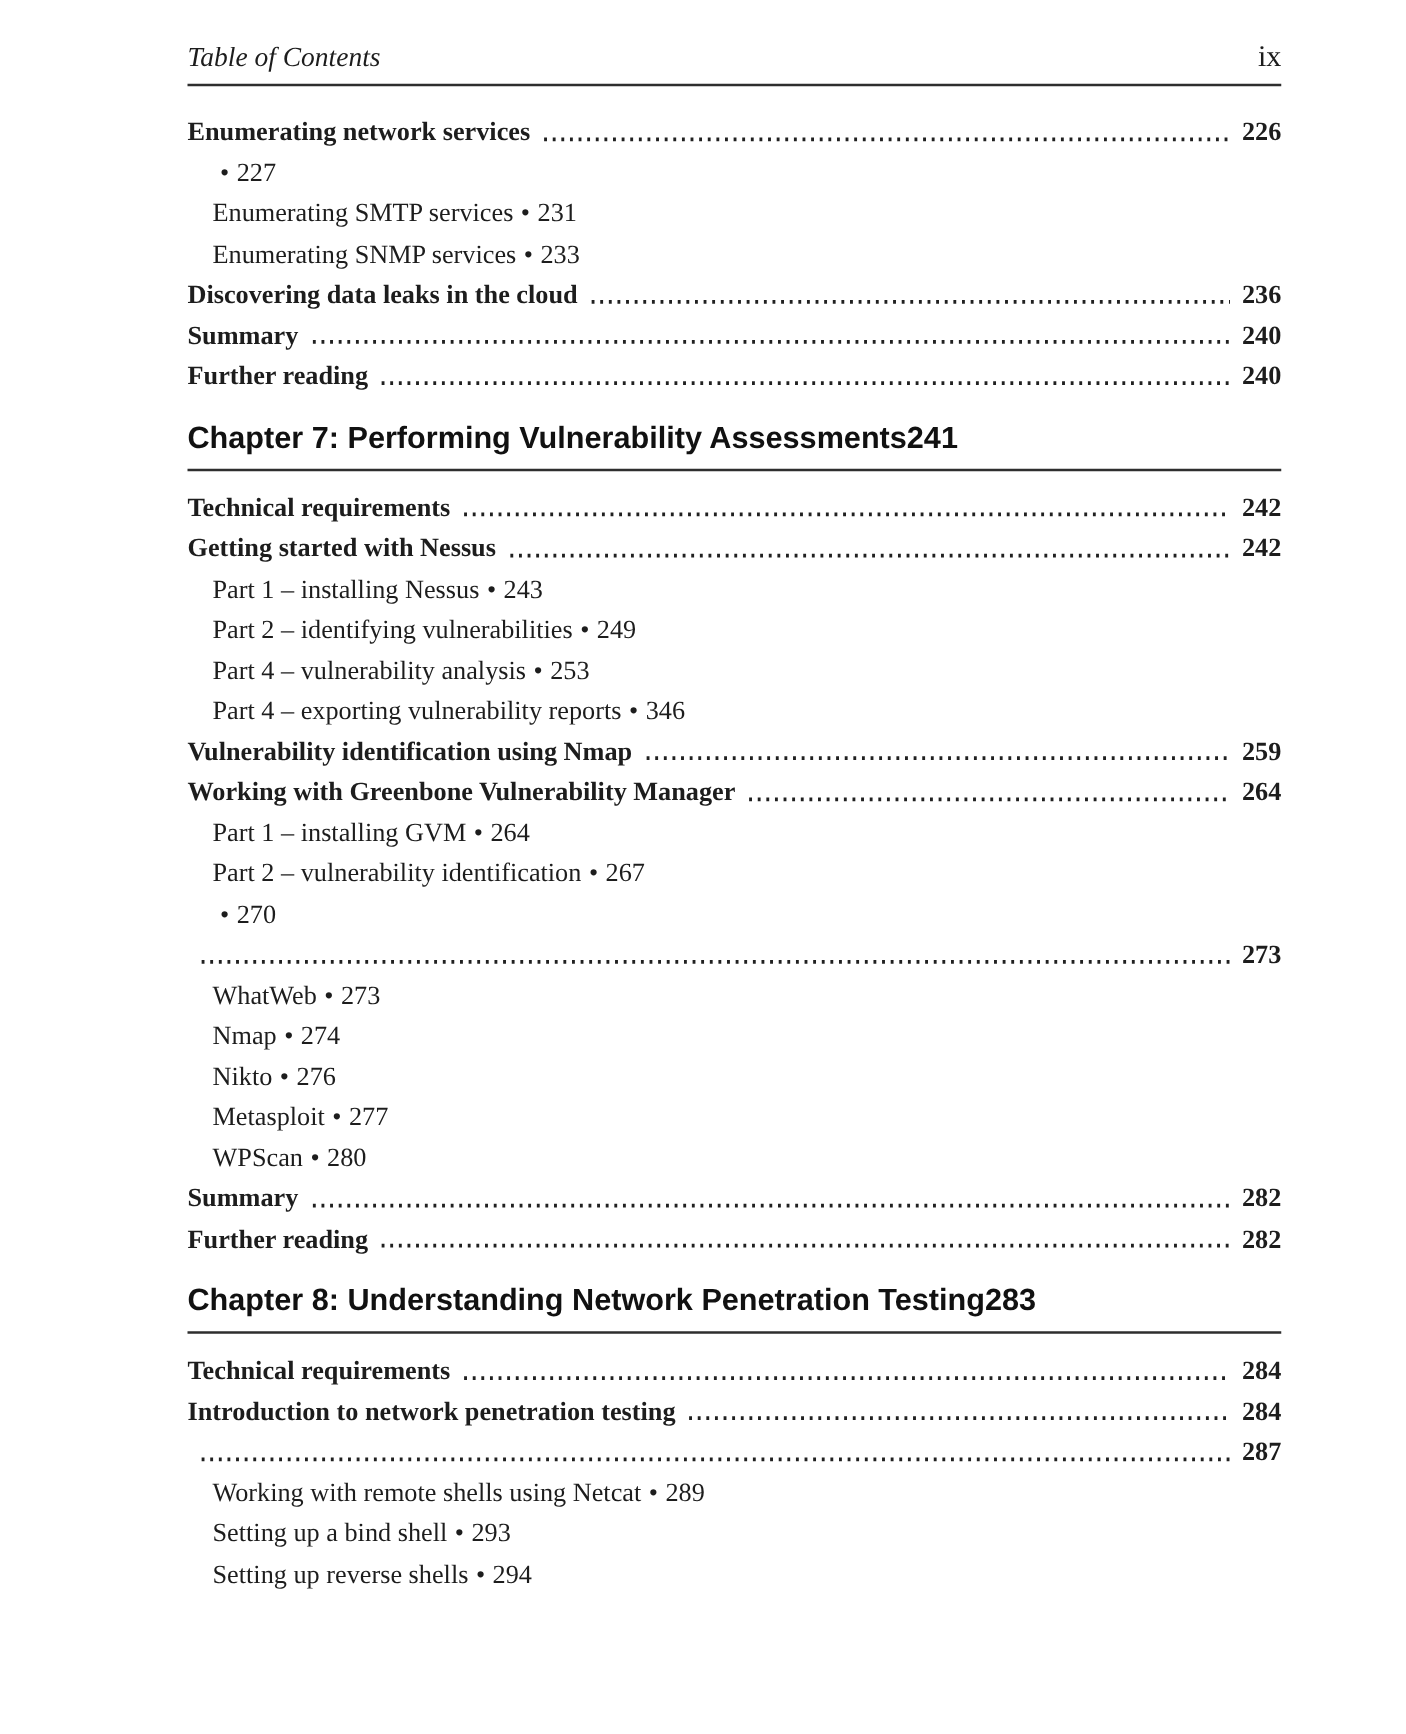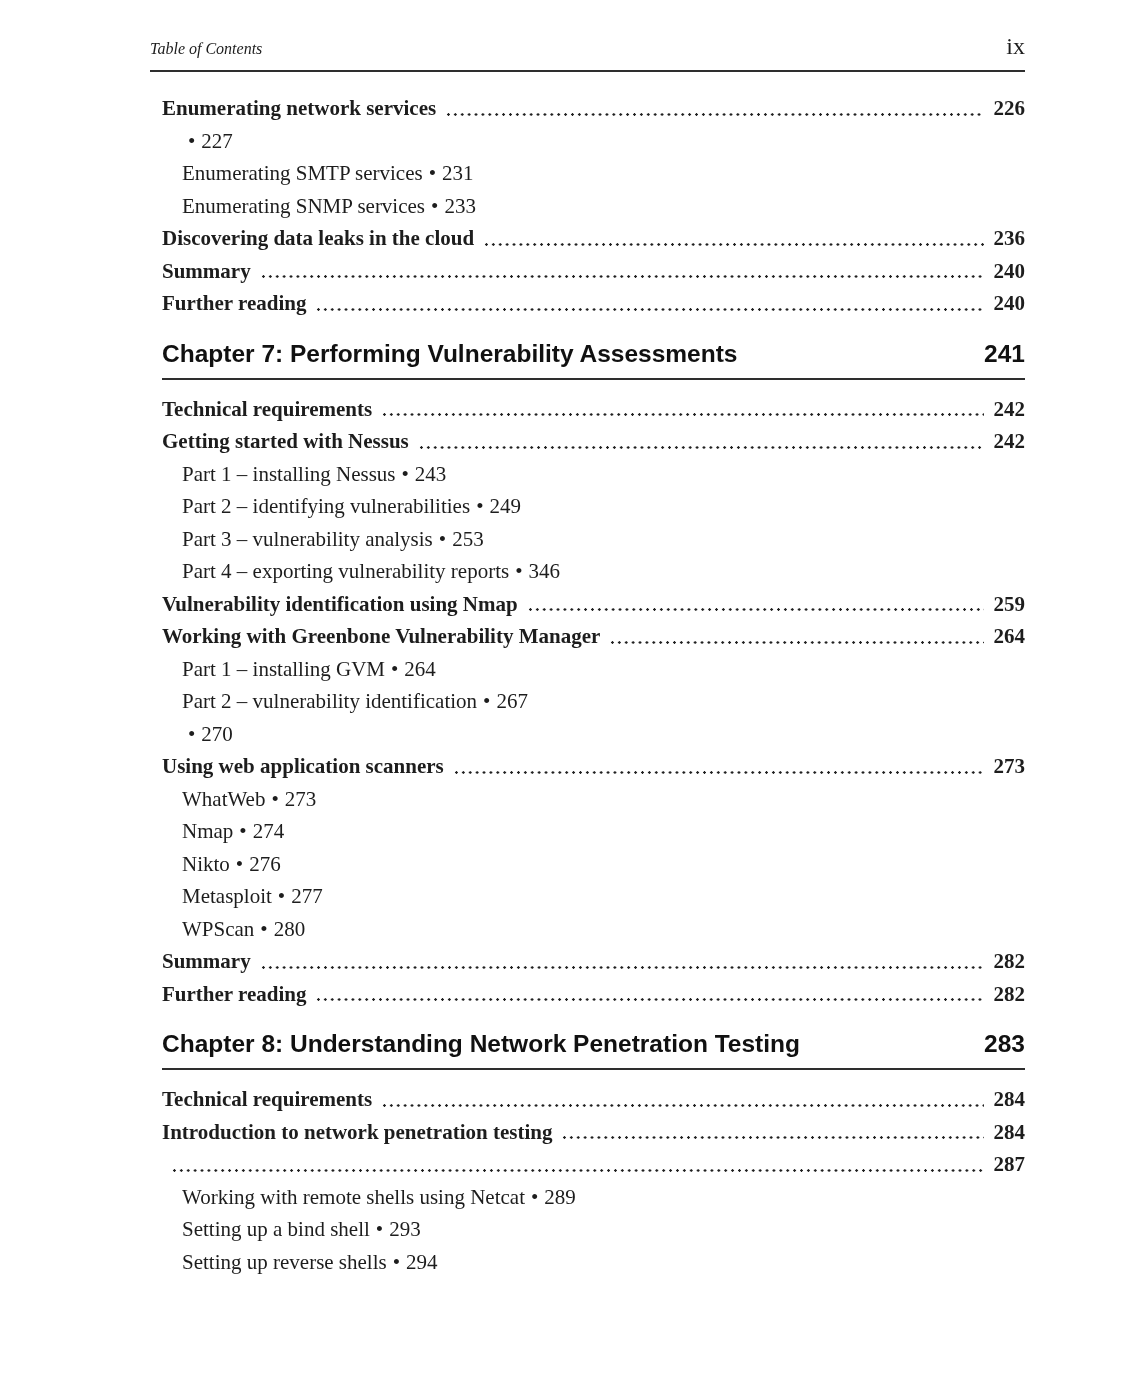--- a/index.html
+++ b/index.html
@@ -13,24 +13,24 @@
     color: #1d1d1d;
   }
   .page-header {
     display: flex;
     justify-content: space-between;
     align-items: baseline;
     border-bottom: 2px solid #2e2e2e;
     padding-bottom: 9px;
     font-family: "Liberation Serif", serif;
   }
-  .hdr-title { font-style: italic; font-size: 16px; line-height: 24px; }
+  .hdr-title { font-style: italic; font-size: 22px; line-height: 24px; }
   .hdr-page { font-size: 24px; line-height: 24px; }
 
-  .toc { padding-top: 20px; margin-left: 12px; }
+  .toc { padding-top: 20px; }
 
   .row {
     display: flex;
     align-items: baseline;
     height: 32.5px;
     line-height: 32.5px;
     font-family: "Liberation Serif", serif;
     font-size: 21px;
     color: #1d1d1d;
     white-space: nowrap;
@@ -46,21 +46,20 @@
     height: 2.8px;
     margin: 0 10px 9px 9px;
     background-image: radial-gradient(circle closest-side, #202020 95%, rgba(0,0,0,0));
     background-size: 6.9px 2.8px;
     background-repeat: repeat-x;
     background-position: left center;
   }
 
   .chapter {
     display: flex;
-    justify-content: space-between;
     align-items: baseline;
     font-family: "Liberation Sans", sans-serif;
     font-weight: 700;
     font-size: 24.5px;
     line-height: 30px;
     color: #111111;
     border-bottom: 2px solid #2e2e2e;
     padding-bottom: 9px;
     margin: 19px 0 13px 0;
     white-space: nowrap;
@@ -142,21 +141,21 @@
       <span class="pg">243</span>
     </div>
 
     <div class="row sub">
       <span class="lbl">Part 2 – identifying vulnerabilities</span>
       <span class="bullet">•</span>
       <span class="pg">249</span>
     </div>
 
     <div class="row sub">
-      <span class="lbl">Part 3 – vulnerability analysis</span>
+      <span class="lbl">Part 4 – vulnerability analysis</span>
       <span class="bullet">•</span>
       <span class="pg">253</span>
     </div>
 
     <div class="row sub">
       <span class="lbl">Part 4 – exporting vulnerability reports</span>
       <span class="bullet">•</span>
       <span class="pg">346</span>
     </div>
 
@@ -183,21 +182,20 @@
       <span class="bullet">•</span>
       <span class="pg">267</span>
     </div>
 
     <div class="row sub">
       <span class="bullet">•</span>
       <span class="pg">270</span>
     </div>
 
     <div class="row main">
-      <span class="lbl">Using web application scanners</span>
       <span class="leader"></span>
       <span class="pg">273</span>
     </div>
 
     <div class="row sub">
       <span class="lbl">WhatWeb</span>
       <span class="bullet">•</span>
       <span class="pg">273</span>
     </div>
 

